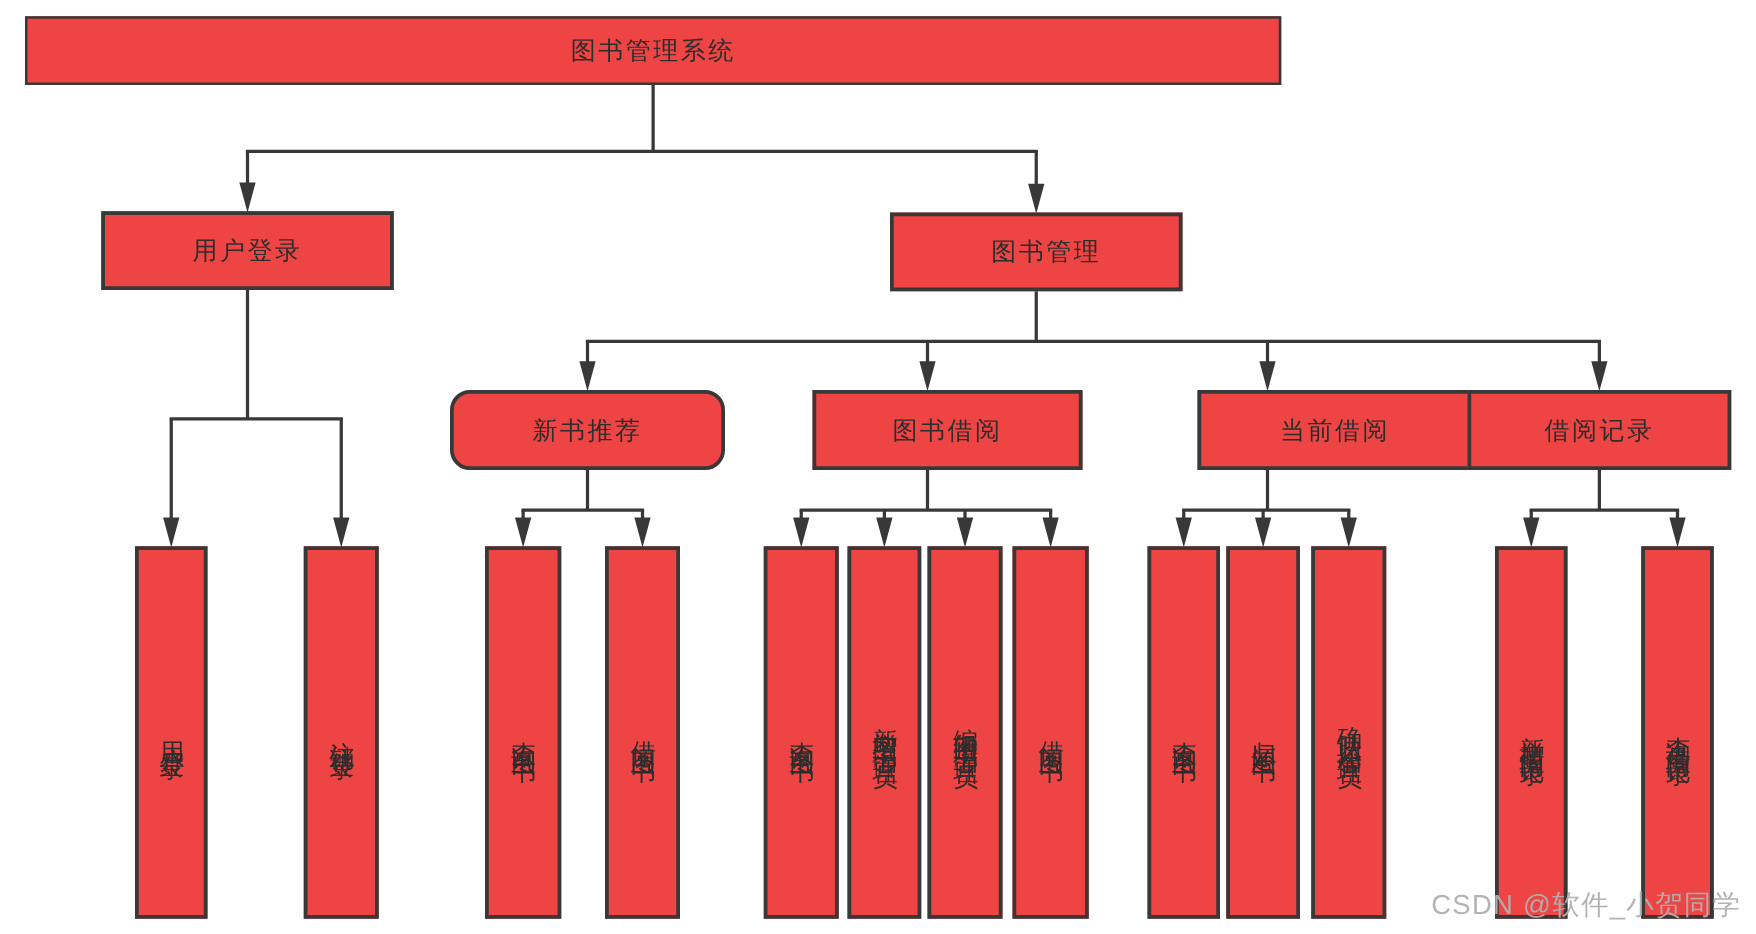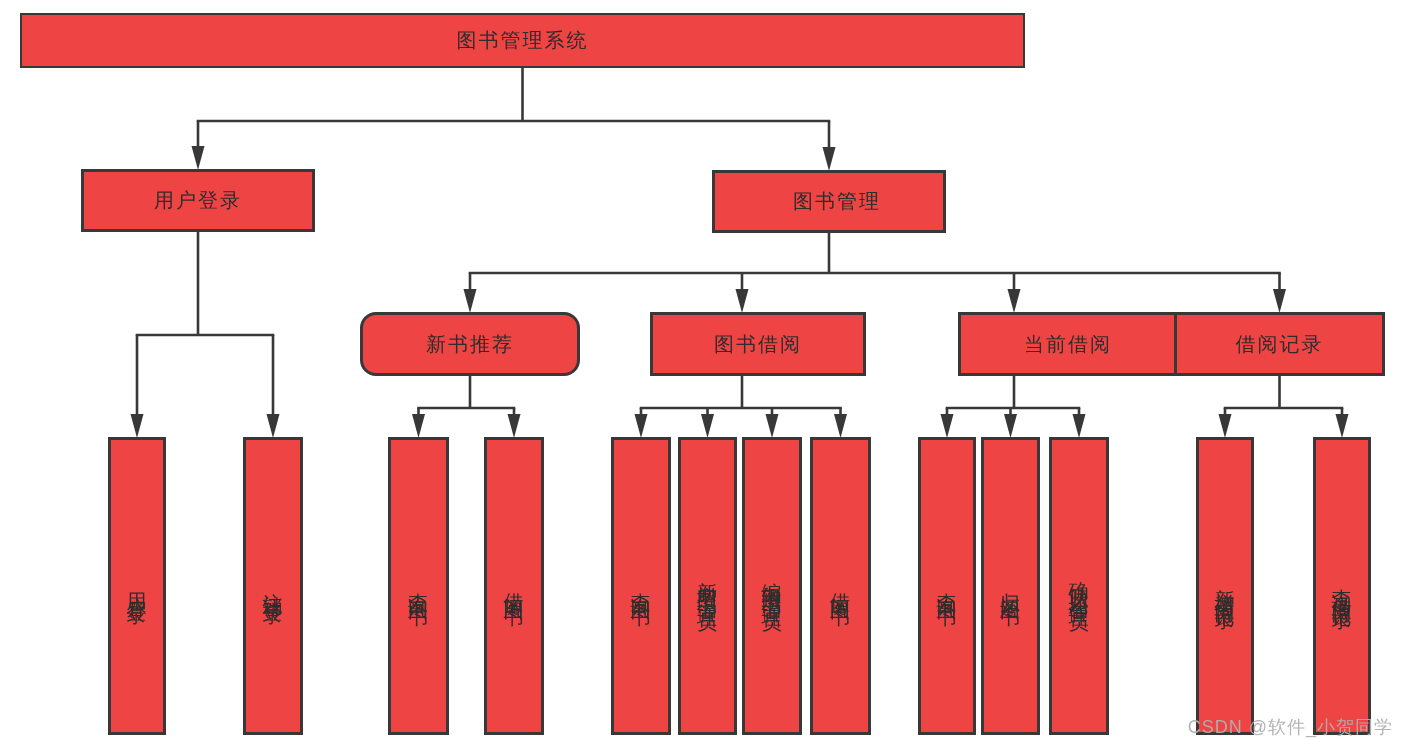--- a/index.html
+++ b/index.html
@@ -46,21 +46,21 @@
     writing-mode: vertical-rl;
     text-orientation: mixed;
     letter-spacing: 0.22em;
     white-space: normal;
     line-height: 1.1;
   }
   .watermark {
     position: absolute;
     right: 12px;
     bottom: 8px;
-    font-size: 18px;
+    font-size: 22px;
     letter-spacing: 1px;
     color: rgba(175, 175, 175, 0.95);
     white-space: nowrap;
   }
 </style>
 </head>
 <body>
 
 <div id="canvas">
   <svg id="edges" viewBox="0 0 1405 747">

